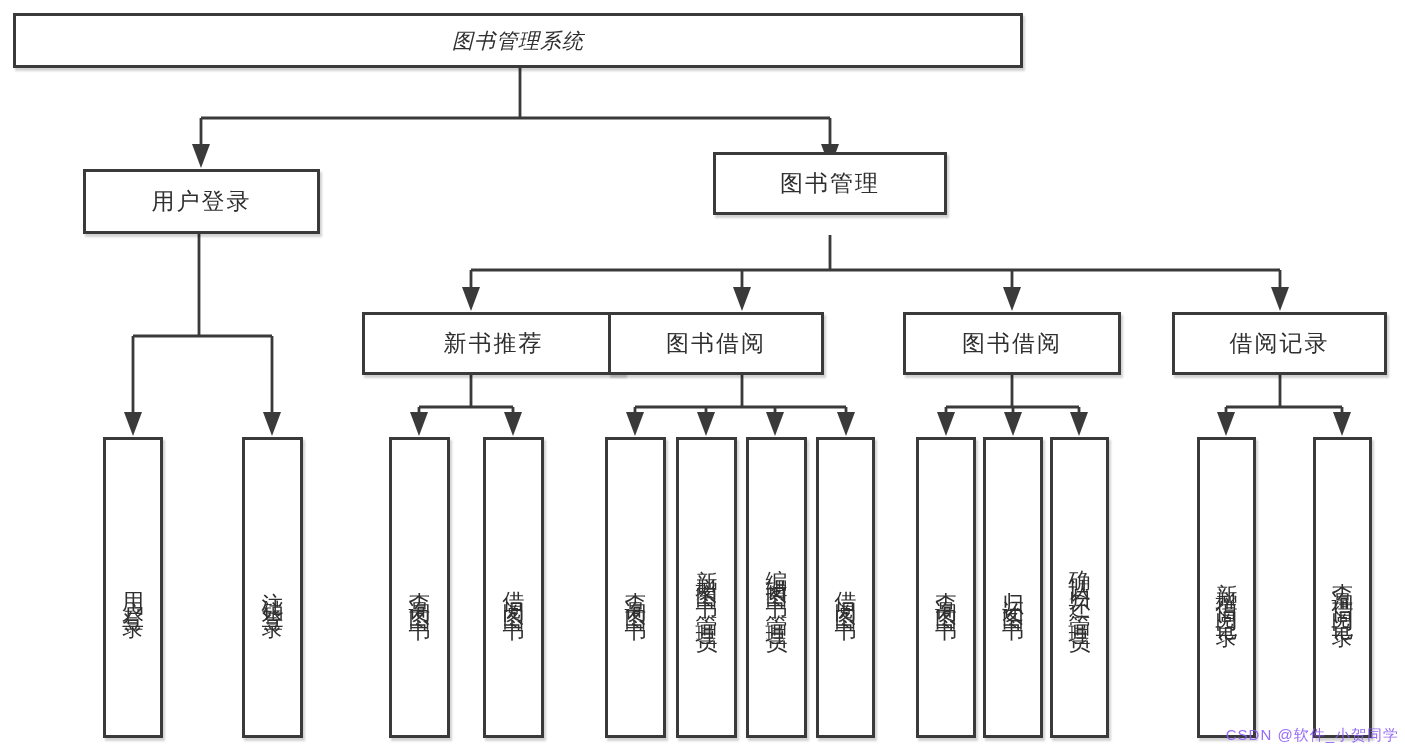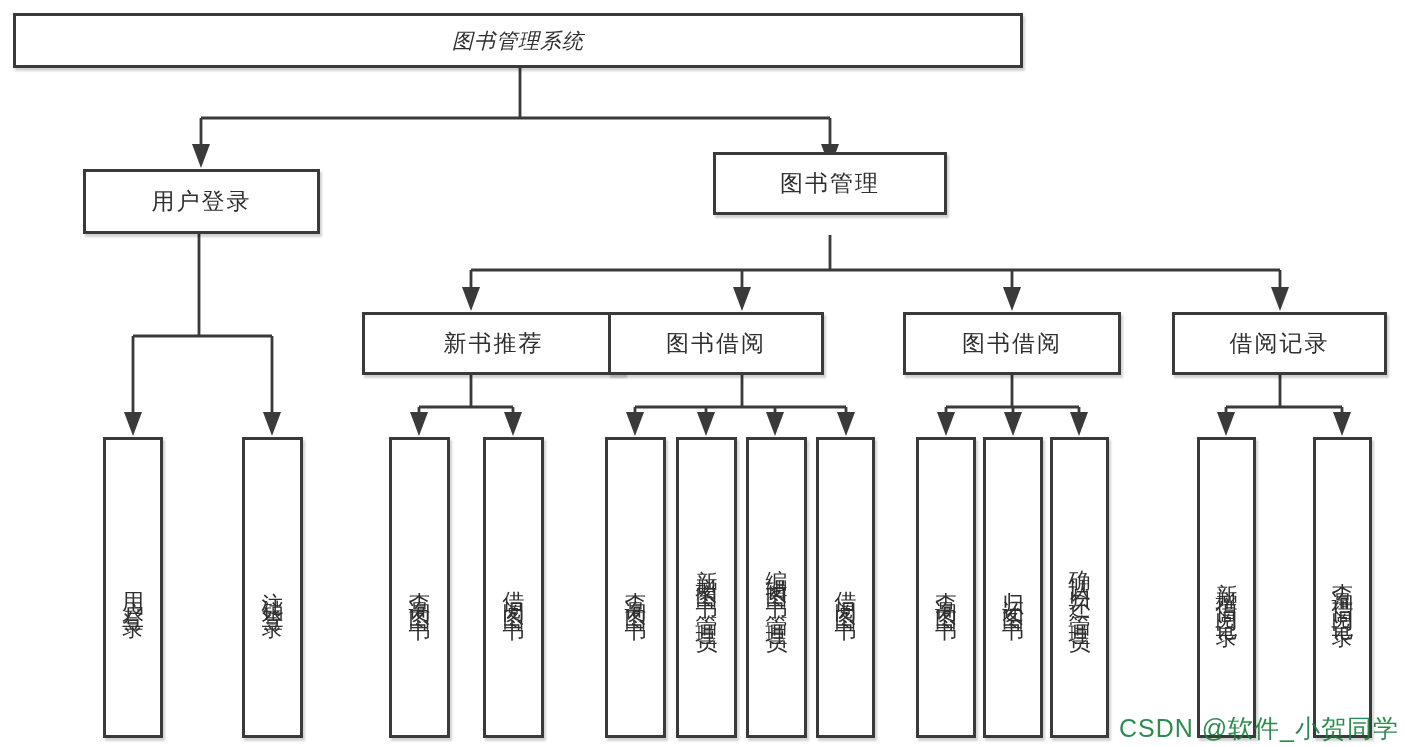--- a/index.html
+++ b/index.html
@@ -49,22 +49,22 @@
     font-size: 22px;
     letter-spacing: 9px;
     line-height: 1.1;
     margin-bottom: -9px;
     white-space: nowrap;
   }
   .watermark {
     position: absolute;
     right: 6px;
     bottom: 2px;
-    font-size: 25px;
-    color: #15803d;
+    font-size: 15px;
+    color: #8b5cf6;
     opacity: 0.9;
     letter-spacing: 1px;
     white-space: nowrap;
     pointer-events: none;
   }
 </style>
 </head>
 <body>
 
 <div class="canvas">

